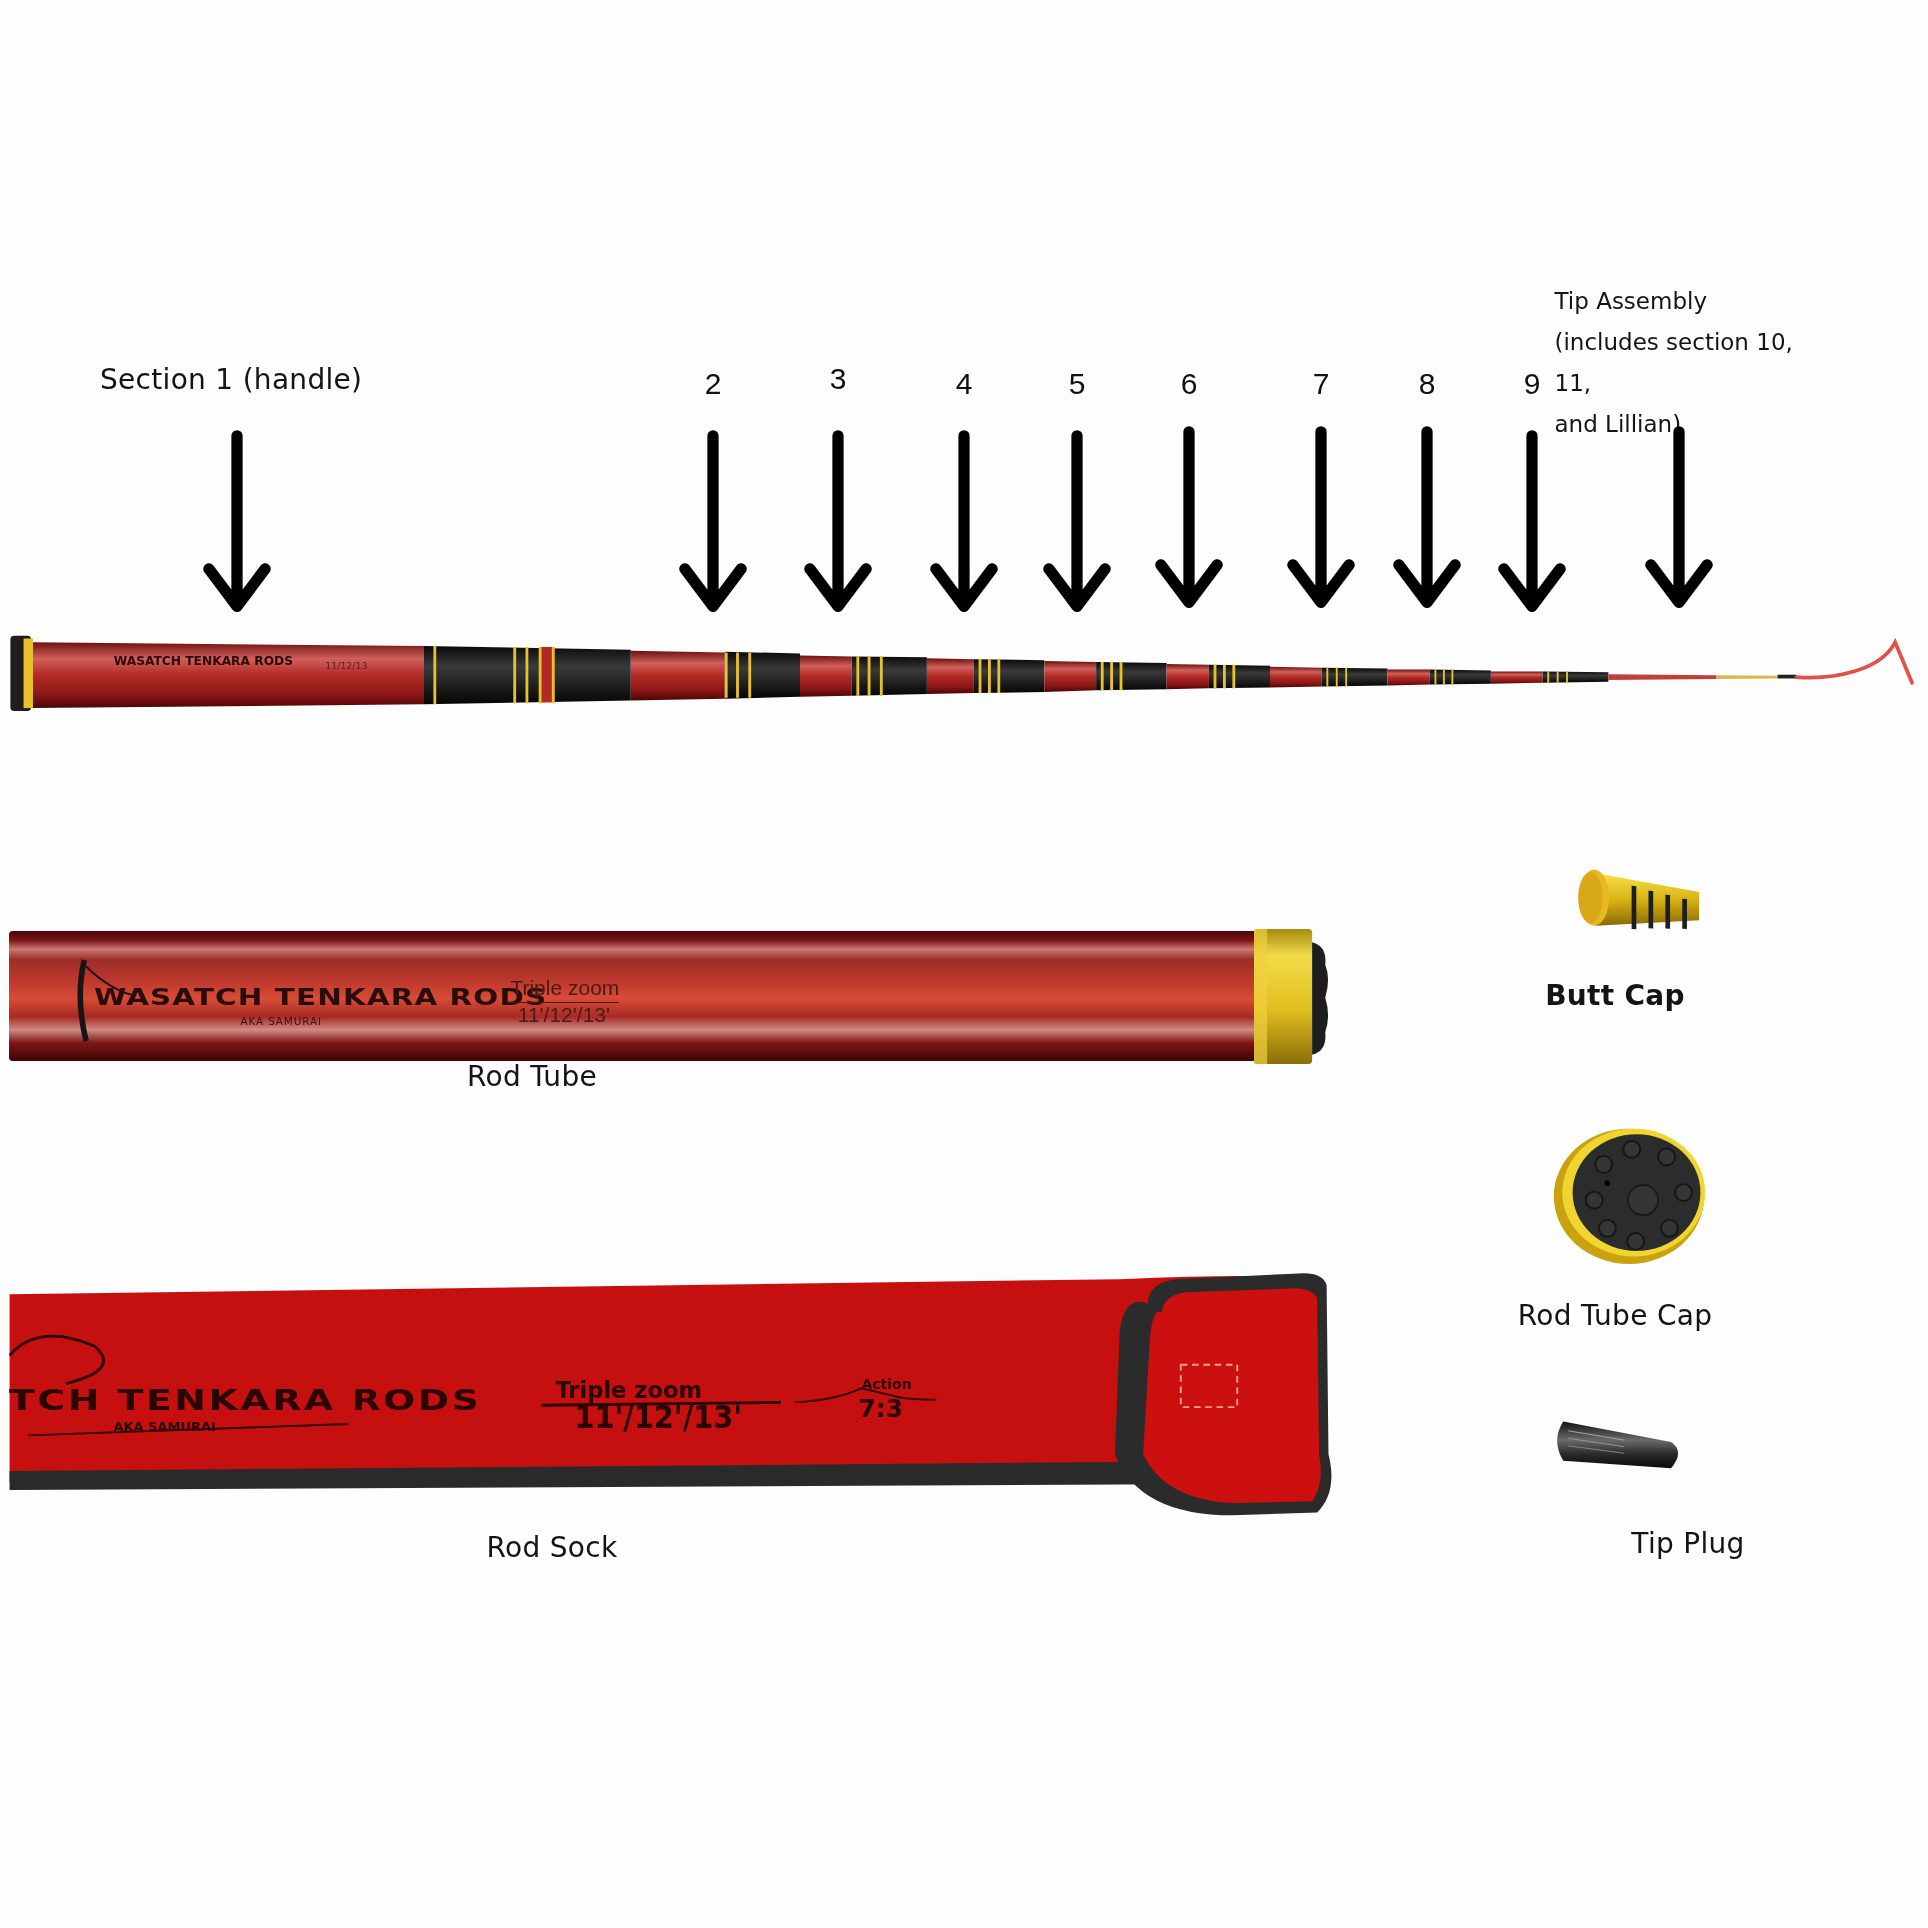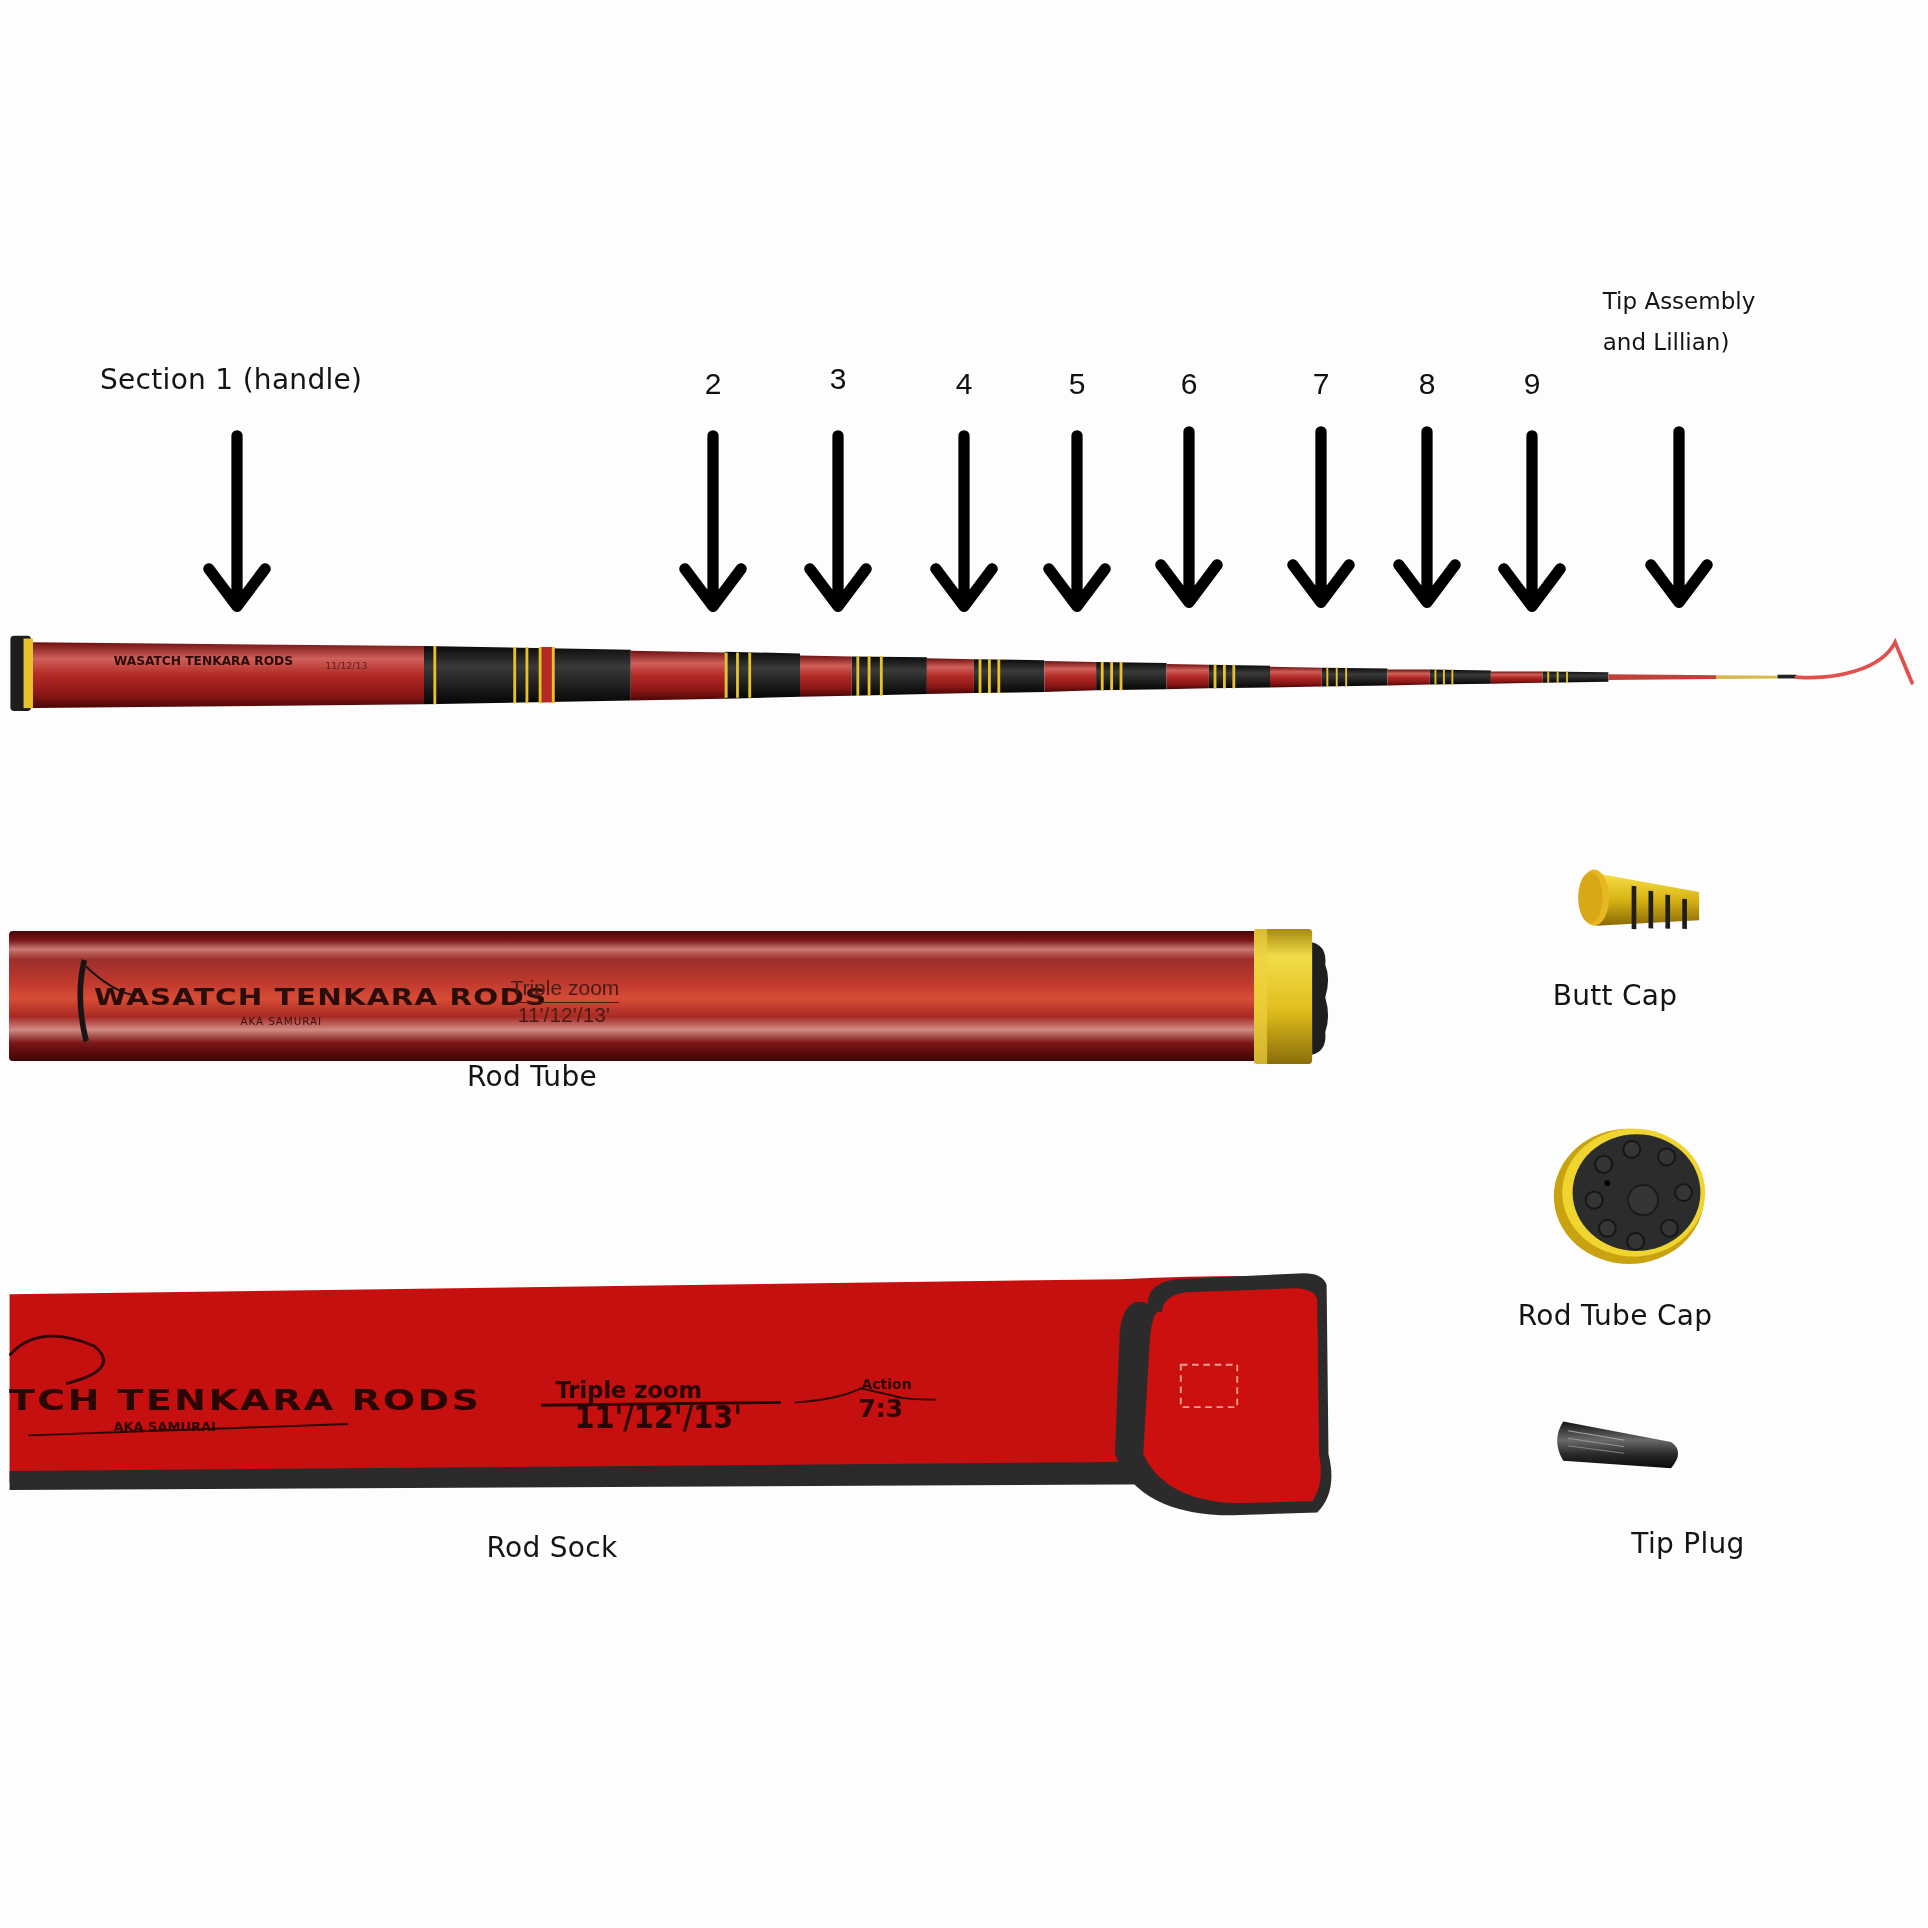--- a/index.html
+++ b/index.html
@@ -43,20 +43,21 @@
 <div class="num" style="left:838px; top:362px;">3</div>
 <div class="num" style="left:964px; top:367px;">4</div>
 <div class="num" style="left:1077px; top:367px;">5</div>
 <div class="num" style="left:1189px; top:367px;">6</div>
 <div class="num" style="left:1321px; top:367px;">7</div>
 <div class="num" style="left:1427px; top:367px;">8</div>
 <div class="num" style="left:1532px; top:367px;">9</div>
 
 <div class="tipblock">
   <div>Tip Assembly</div>
+  <div>(includes section 10, 11,</div>
   <div>and Lillian)</div>
 </div>
 
 <div class="arrow" style="left:237px; top:428px;">
   <svg width="75" height="188" viewBox="0 0 80 200">
       <path d="M40 8 V185 M10 150 L40 190 L70 150" stroke="#000" stroke-width="12" stroke-linecap="round" stroke-linejoin="round" fill="none"></path>
     </svg>
 </div>
 <div class="arrow" style="left:713px; top:428px;">
   <svg width="75" height="188" viewBox="0 0 80 200">
@@ -252,21 +253,21 @@
       </defs>
     <polygon points="40,12 150,32 150,62 40,68" fill="url(#bg1)"></polygon>
     <rect x="78" y="20" width="5" height="46" fill="#1e1e1e" transform="skewY(4)"></rect>
     <rect x="96" y="24" width="5" height="40" fill="#1e1e1e" transform="skewY(4)"></rect>
     <rect x="114" y="27" width="5" height="36" fill="#1e1e1e" transform="skewY(4)"></rect>
     <rect x="132" y="30" width="5" height="32" fill="#1e1e1e" transform="skewY(4)"></rect>
     <ellipse cx="38" cy="38" rx="16" ry="30" fill="#e8b820"></ellipse>
     <ellipse cx="34" cy="38" rx="13" ry="27" fill="#d8a818"></ellipse>
   </svg>
 </div>
-<div class="label center" style="left:1615px; top:979px;">Butt Cap</div>
+<div class="label center" style="left:1615px; top:979px;font-weight:bold;">Butt Cap</div>
 
 <div class="accessory" style="left:1549px; top:1123px;">
   <svg width="160" height="141" viewBox="0 0 170 150">
     <ellipse cx="85" cy="78" rx="80" ry="72" fill="#c9a20f"></ellipse>
     <ellipse cx="90" cy="74" rx="76" ry="68" fill="#f0d530"></ellipse>
     <ellipse cx="93" cy="74" rx="68" ry="62" fill="#2a2d2c"></ellipse>
     <circle cx="118" cy="74" r="5" fill="none"></circle>
     <circle cx="100" cy="82" r="16" fill="#333635" stroke="#1a1a1a" stroke-width="2"></circle>
     <circle cx="88" cy="28" r="9" fill="#333635" stroke="#151515" stroke-width="2"></circle>
     <circle cx="125" cy="36" r="9" fill="#333635" stroke="#151515" stroke-width="2"></circle>

